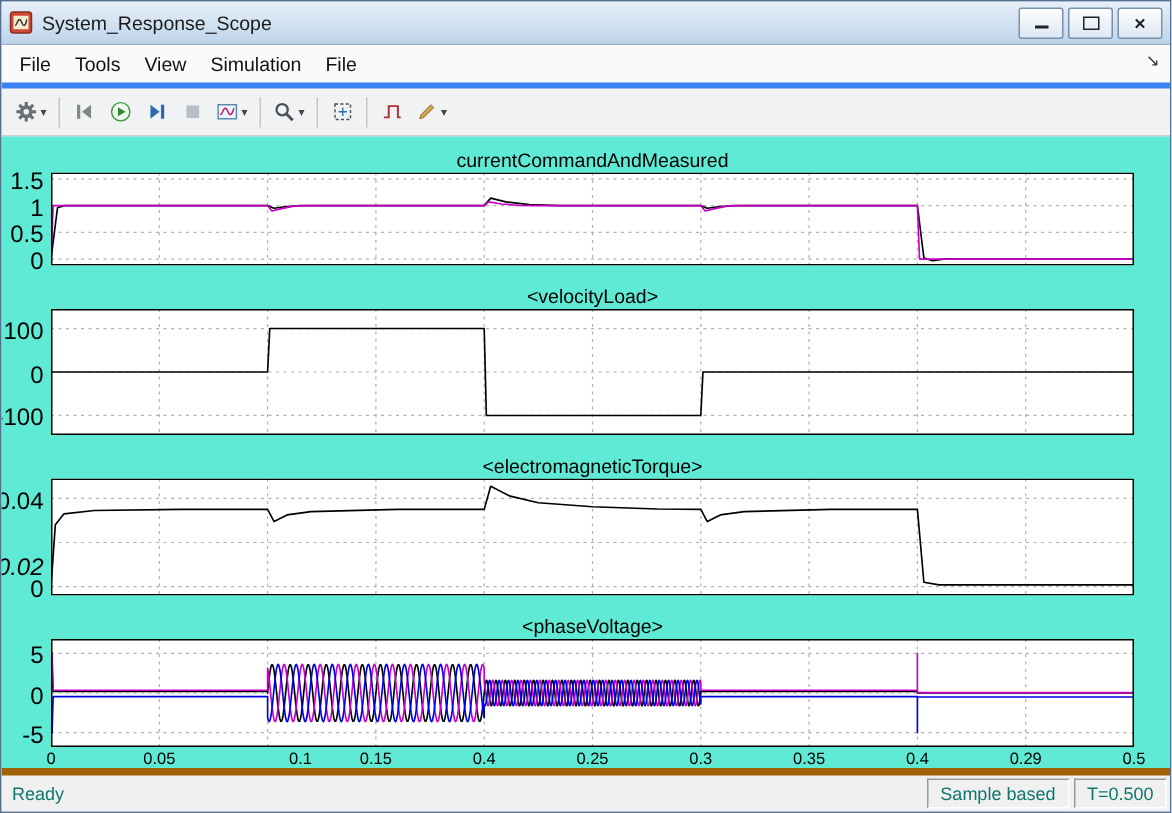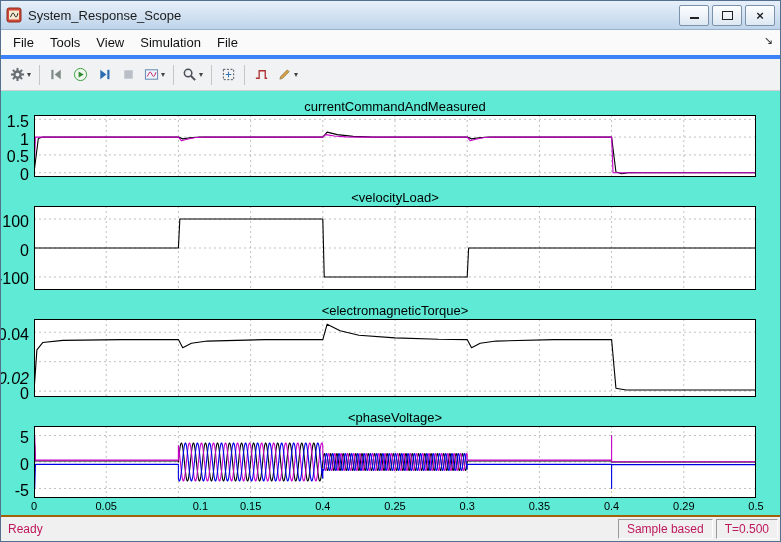--- a/index.html
+++ b/index.html
@@ -26,21 +26,21 @@
   .plot-panel{flex:1;background:#5eead4;padding-top:7px;overflow:hidden;}
   .subplot{margin-bottom:12px;}
   .sp-title{margin-left:33px;width:722px;text-align:center;font-size:13px;color:#000;height:17px;line-height:17px;}
   .sp-body{position:relative;margin-left:33px;width:722px;}
   svg.plot{display:block;}
   .ylabels{position:absolute;left:-33px;top:0;width:30px;height:100%;}
   .ylabels span{position:absolute;right:2px;font-size:16px;color:#000;white-space:nowrap;}
   .xlabels{position:relative;margin-left:33px;width:722px;height:16px;font-size:11px;color:#000;}
   .xlabels span{position:absolute;top:2px;transform:translateX(-50%);}
   
-  .statusbar{height:24px;flex:0 0 24px;background:#f0f0f0;border-top:2px solid #a16207;display:flex;align-items:center;font-size:12px;color:#be185d;padding-left:7px;}
+  .statusbar{height:24px;flex:0 0 24px;background:#f0f0f0;border-top:5px solid #a16207;display:flex;align-items:center;font-size:12px;color:#0f766e;padding-left:7px;}
   .status-right{margin-left:auto;display:flex;align-items:center;margin-right:2px;text-align:center;}
   .status-box{border:1px solid;border-color:#9a9a9a #ffffff #ffffff #9a9a9a;padding:2px 8px;margin-left:3px;background:#f0f0f0;white-space:nowrap;}
 </style>
 </head>
 <body>
 
 <div class="window">
 
   <div class="titlebar">
     <span class="app-icon">

